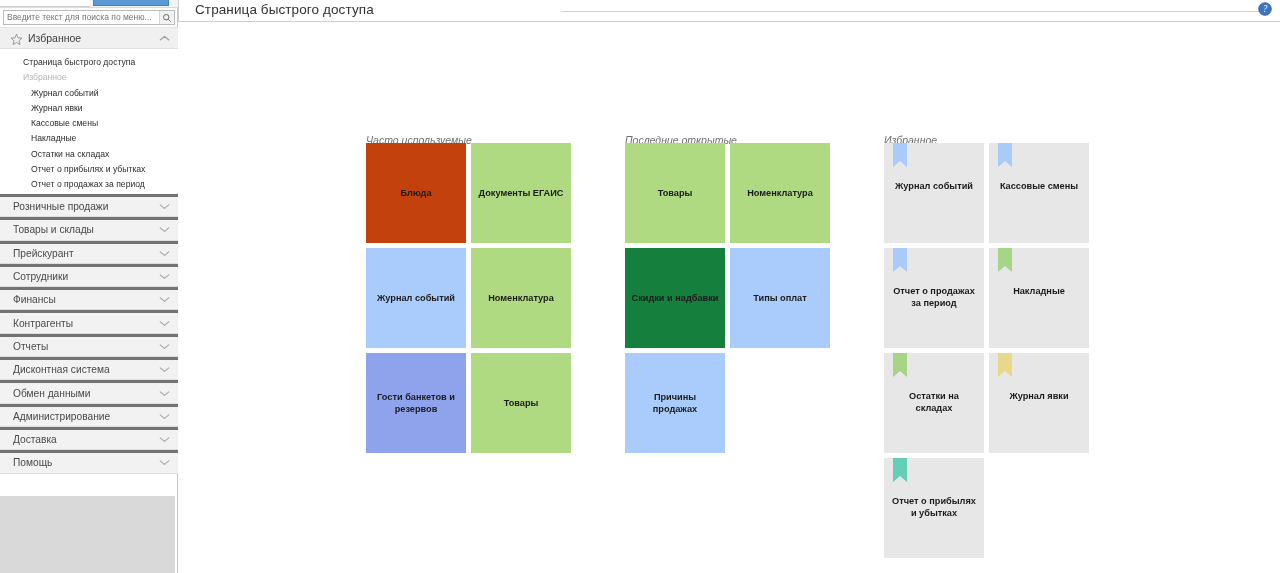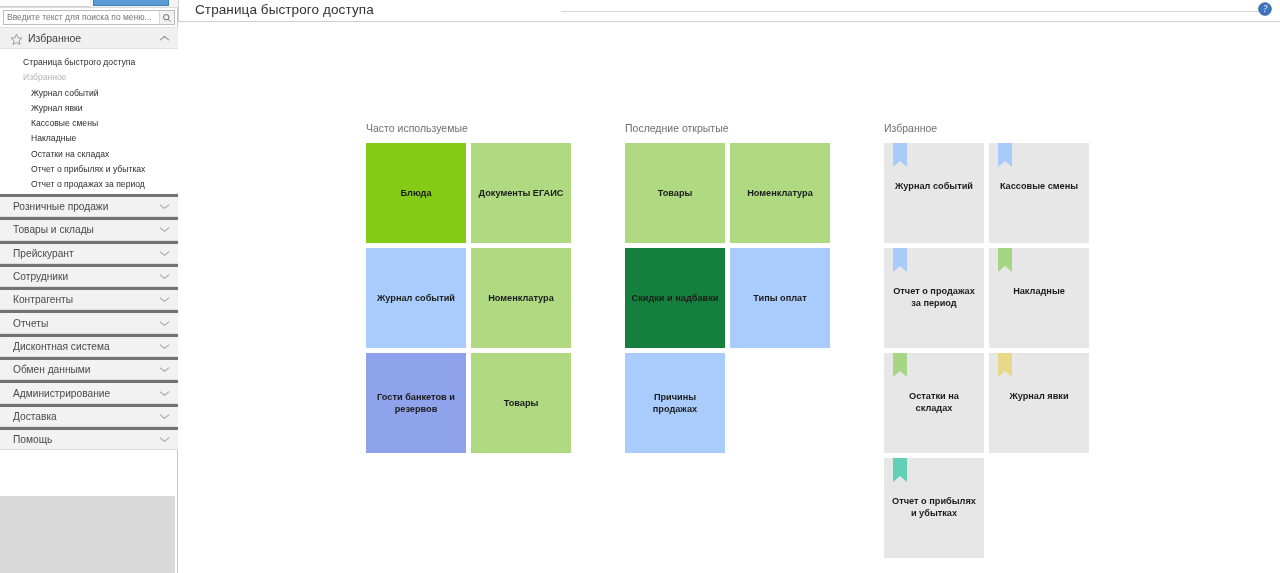--- a/index.html
+++ b/index.html
@@ -175,24 +175,25 @@
   .columns {
     position: absolute; left: 0; top: 22px;
     width: 1102px; height: 551px;
   }
   .col {
     position: absolute;
     top: 100px;
   }
   .col-title {
     position: absolute;
-    top: 0; left: 0;
+    top: 12px; left: 0;
     font-size: 10.5px;
     color: #6f6f6f;
     white-space: nowrap;
+    font-style: italic;
   }
   .grid {
     position: absolute;
     top: 21px; left: 0;
     display: grid;
     grid-template-columns: repeat(2, 100px);
     gap: 5px;
   }
 
   .tile {
@@ -308,20 +309,28 @@
       </div>
       <div class="menu-row">
         <span class="label">Сотрудники</span>
         <span>
             <svg class="chev-svg" width="11" height="7" viewBox="0 0 11 7">
               <polyline points="1.2,1.8 5.5,5.4 9.8,1.8" fill="none" stroke="#a6a6a6" stroke-width="1.1" stroke-linecap="round" stroke-linejoin="round"></polyline>
             </svg>
           </span>
       </div>
       <div class="menu-row">
+        <span class="label">Финансы</span>
+        <span>
+            <svg class="chev-svg" width="11" height="7" viewBox="0 0 11 7">
+              <polyline points="1.2,1.8 5.5,5.4 9.8,1.8" fill="none" stroke="#a6a6a6" stroke-width="1.1" stroke-linecap="round" stroke-linejoin="round"></polyline>
+            </svg>
+          </span>
+      </div>
+      <div class="menu-row">
         <span class="label">Контрагенты</span>
         <span>
             <svg class="chev-svg" width="11" height="7" viewBox="0 0 11 7">
               <polyline points="1.2,1.8 5.5,5.4 9.8,1.8" fill="none" stroke="#a6a6a6" stroke-width="1.1" stroke-linecap="round" stroke-linejoin="round"></polyline>
             </svg>
           </span>
       </div>
       <div class="menu-row">
         <span class="label">Отчеты</span>
         <span>
@@ -386,21 +395,21 @@
           <text x="7" y="10.4" font-family="Liberation Serif, serif" font-size="9.4" font-style="italic" fill="#ffffff" text-anchor="middle">?</text>
         </svg>
       </div>
     </div>
 
     <div class="columns">
 
       <div class="col" id="col-frequent">
         <div class="col-title">Часто используемые</div>
         <div class="grid">
-          <div class="tile" style="background:#84cc16">
+          <div class="tile" style="background:#c2410c">
             <span class="tile-label">Блюда</span>
           </div>
           <div class="tile" style="background:#AFDA82">
             <span class="tile-label">Документы ЕГАИС</span>
           </div>
           <div class="tile" style="background:#AACCFD">
             <span class="tile-label">Журнал событий</span>
           </div>
           <div class="tile" style="background:#AFDA82">
             <span class="tile-label">Номенклатура</span>

